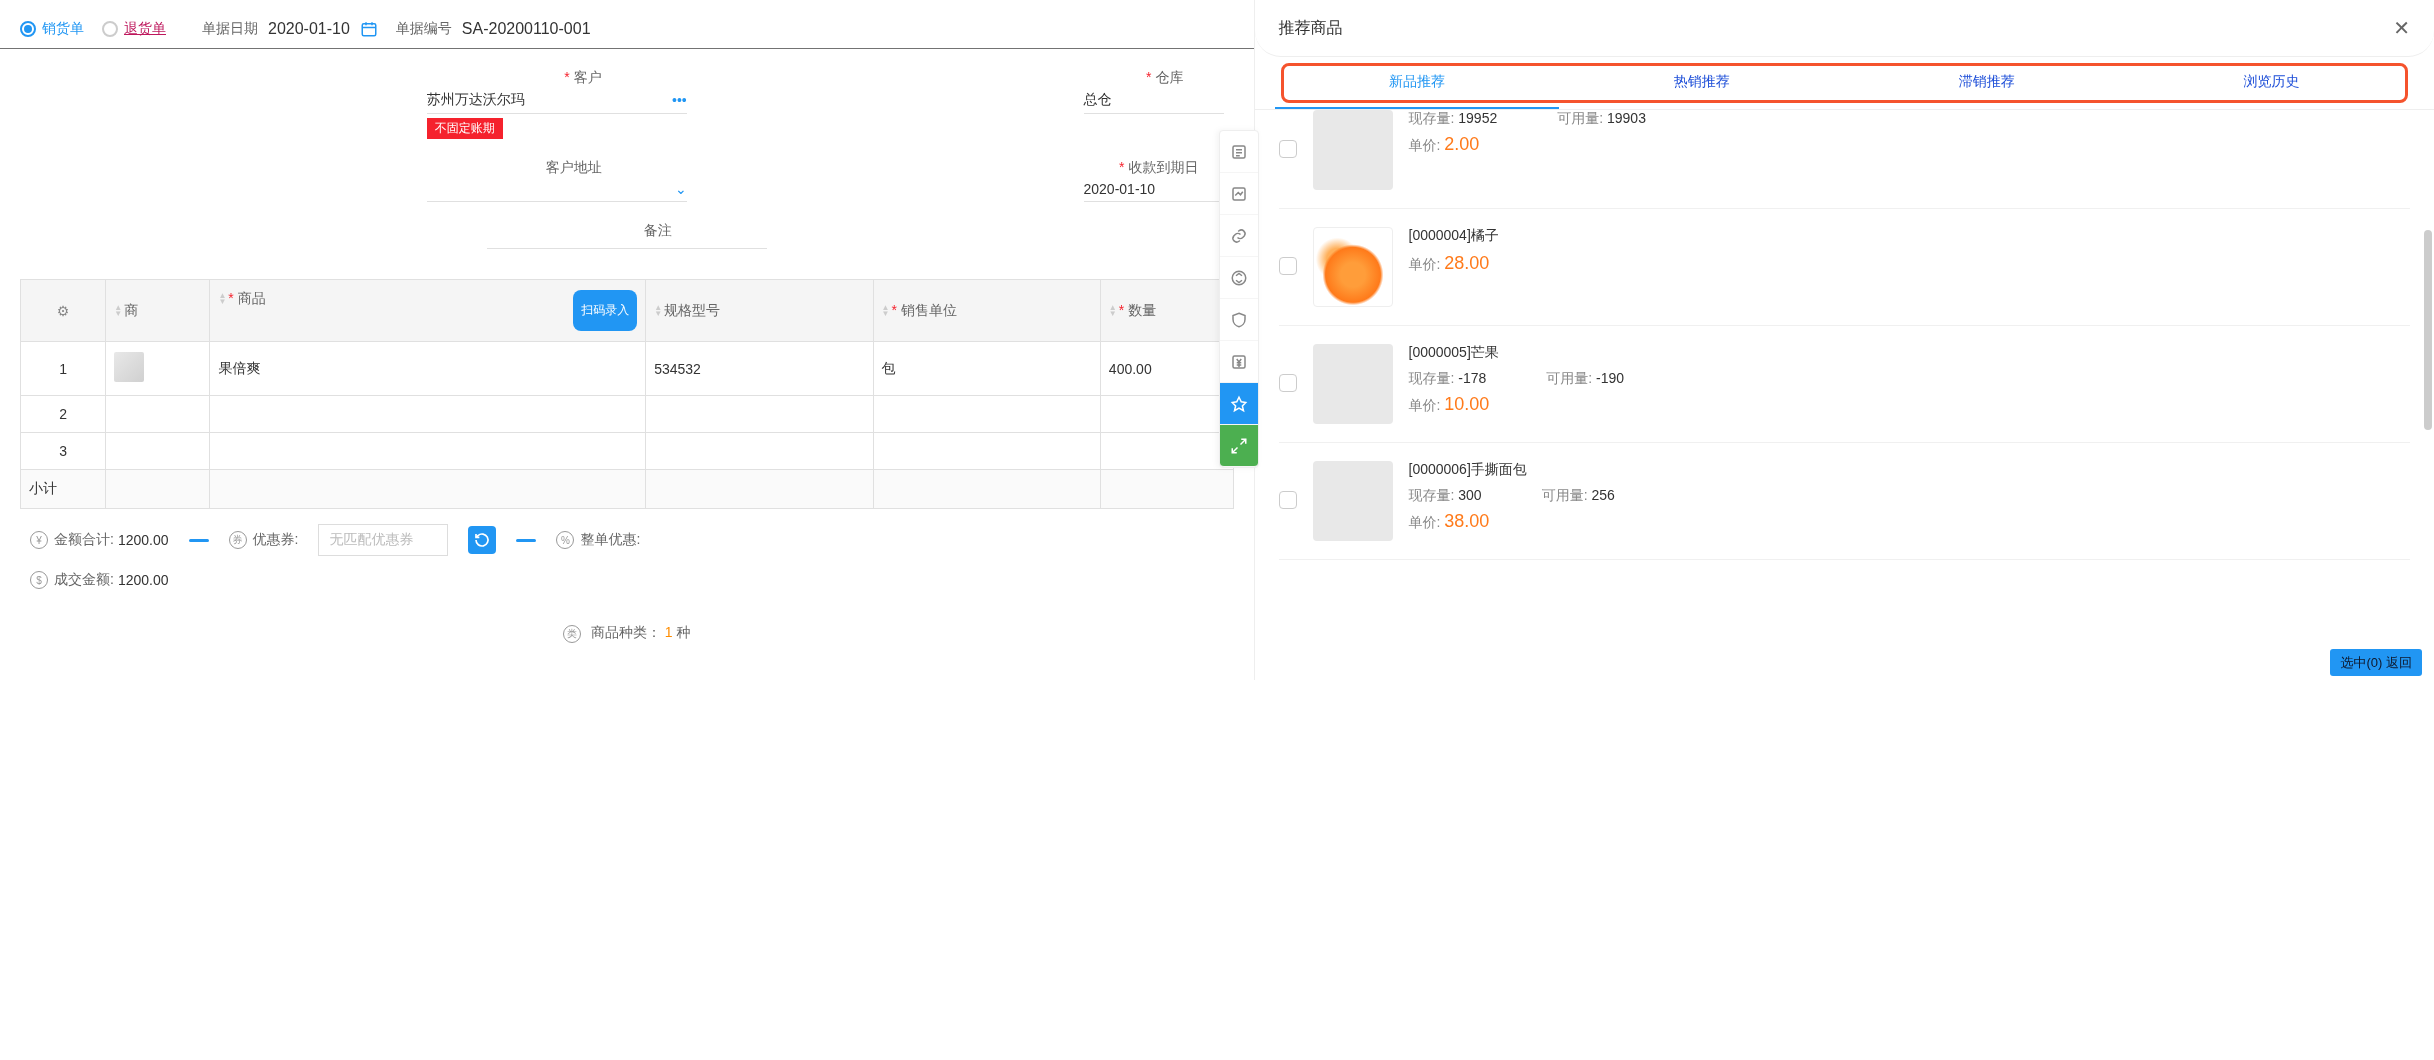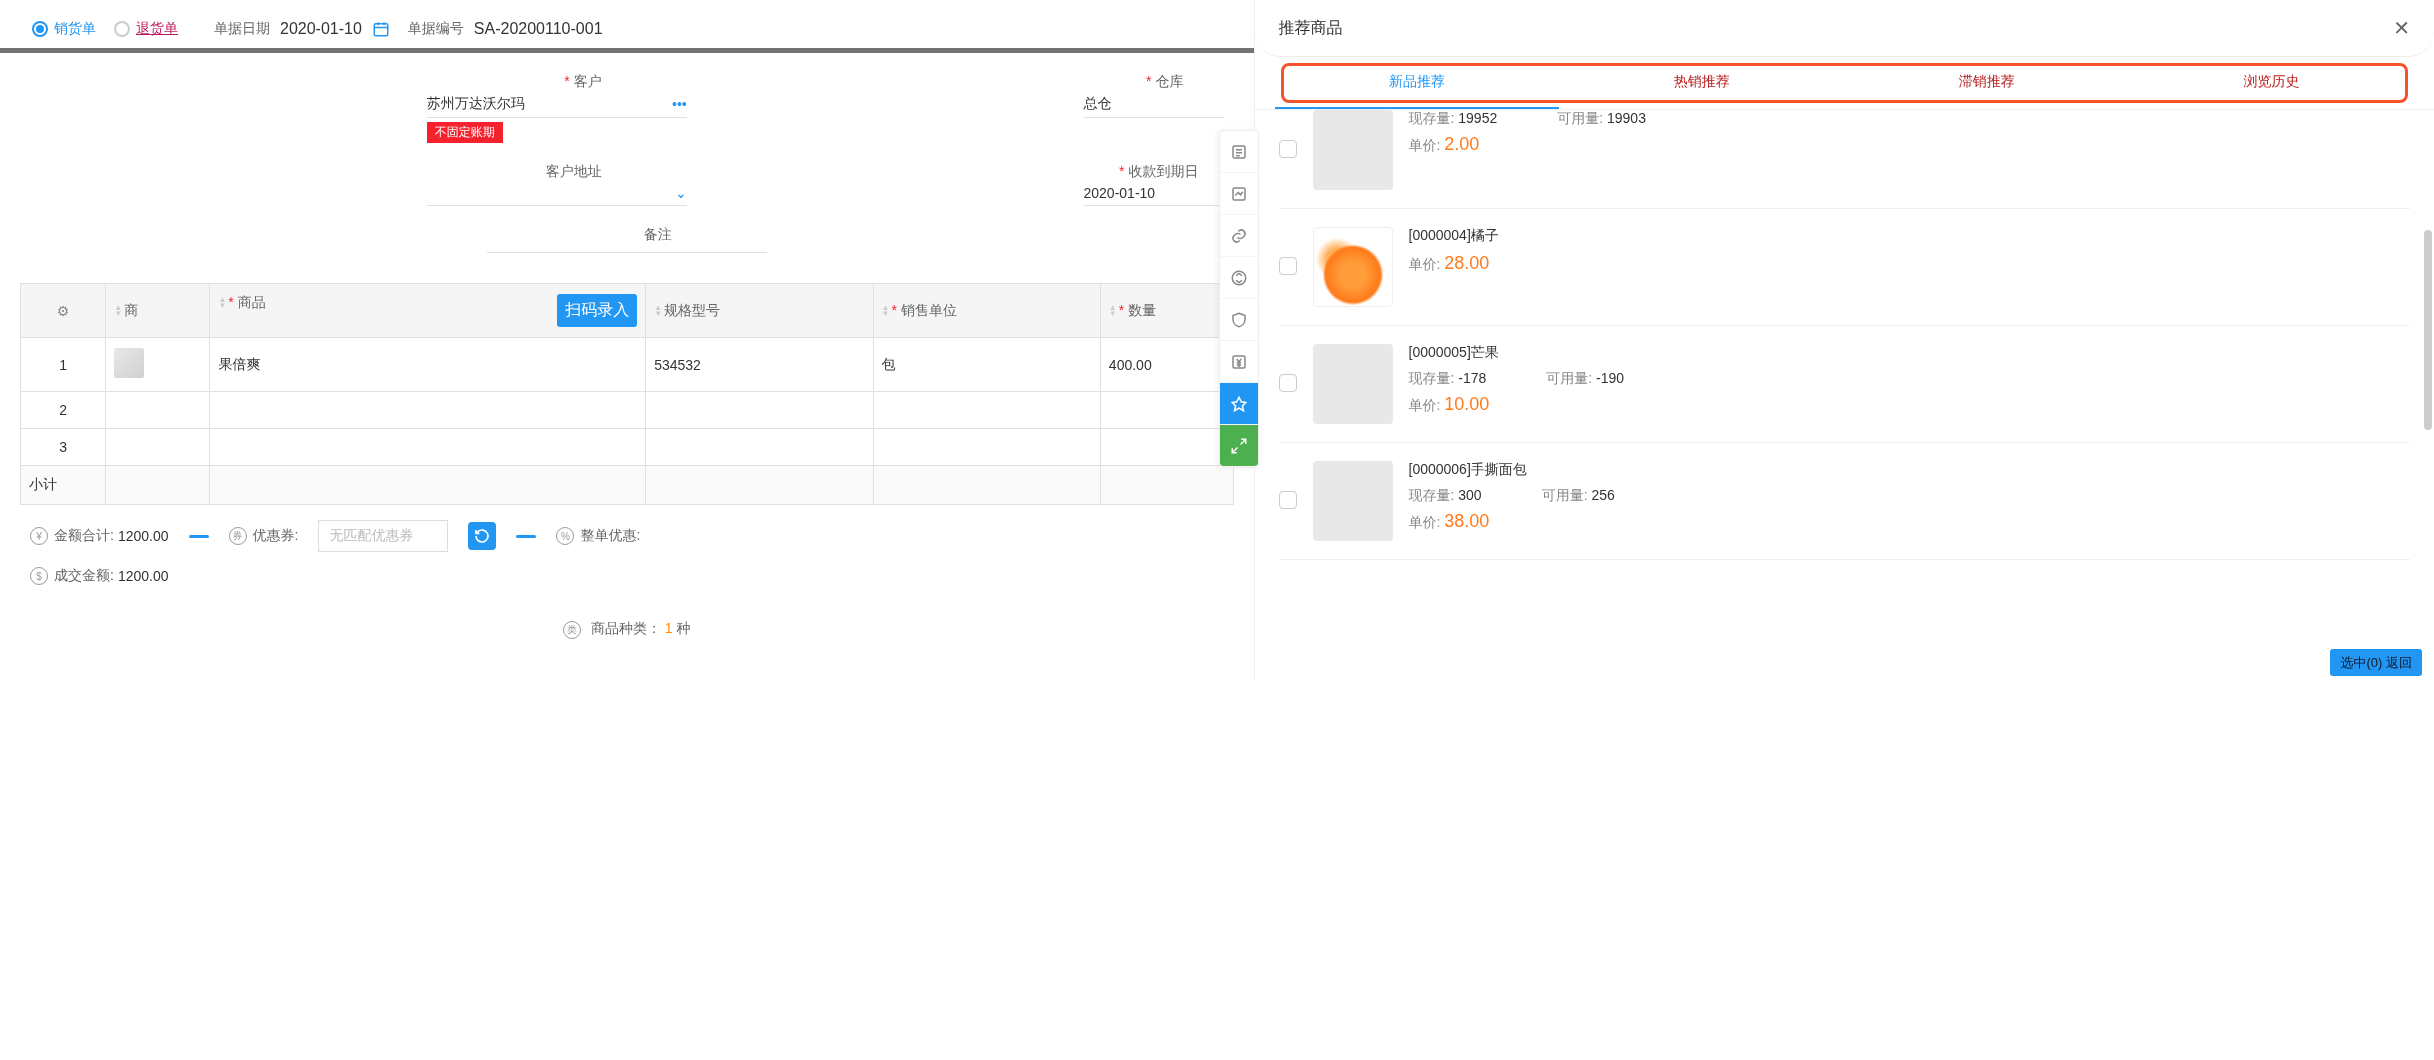--- a/index.html
+++ b/index.html
@@ -2,21 +2,21 @@
 <html><head>
   <meta charset="utf-8">
   <style>
     * { box-sizing: border-box; margin: 0; padding: 0; }
     body { font-family: -apple-system, "PingFang SC", "Microsoft YaHei", sans-serif; font-size: 14px; color: #333; background: #fff; }
     .main { display: flex; width: 100%; height: 680px; }
     .left-panel { width: 51.5%; background: #fff; padding: 10px 0; position: relative; }
     .right-panel { width: 48.5%; background: #fff; border-left: 1px solid #eee; position: relative; }
     
     
-    .order-tabs { display: flex; align-items: center; padding: 10px 32px; border-bottom: 5px solid #737373; }
+    .order-tabs { display: flex; align-items: center; padding: 10px 20px; border-bottom: 1px solid #737373; }
     .tab-radio { display: flex; align-items: center; margin-right: 18px; cursor: pointer; }
     .radio-circle { width: 16px; height: 16px; border: 2px solid #ccc; border-radius: 50%; margin-right: 6px; display: flex; align-items: center; justify-content: center; }
     .radio-circle.active { border-color: #2196F3; }
     .radio-dot { width: 8px; height: 8px; background: #2196F3; border-radius: 50%; }
     .tab-text.active { color: #2196F3; }
     .tab-text.inactive { color: #be185d; text-decoration: underline; }
     .meta-field { display: flex; align-items: flex-start; margin-left: 18px; }
     .meta-label { color: #666; margin-right: 10px; }
     .meta-value { color: #333; font-size: 16px; }
     .cal-icon { color: #2196F3; margin-left: 10px; }
@@ -35,21 +35,21 @@
     
     
     .table-wrap { padding: 0 20px; }
     table { width: 100%; border-collapse: collapse; }
     th { background: #f5f5f5; padding: 10px 8px; text-align: left; font-weight: normal; color: #666; border: 1px solid #e0e0e0; position: relative; }
     th.center { text-align: center; }
     td { padding: 10px 8px; border: 1px solid #e0e0e0; }
     td.center { text-align: center; }
     .gear { color: #888; }
     .sort-arrows { display: inline-flex; flex-direction: column; font-size: 8px; color: #ccc; line-height: 6px; margin-right: 2px; vertical-align: middle; }
-    .scan-btn { background: #2196F3; color: #fff; font-size: 16px; padding: 6px 8px; border-radius: 3px; float: right; }
+    .scan-btn { background: #2196F3; color: #fff; font-size: 12px; padding: 12px 8px; border-radius: 8px; float: right; }
     .subtotal-row td { background: #fafafa; }
     .thumb { width: 30px; height: 30px; background: linear-gradient(135deg,#e8e8e8,#d0d0d0); display: inline-block; border-radius: 2px; }
     
     
     .summary { padding: 15px 30px; display: flex; align-items: center; flex-wrap: wrap; gap: 20px; }
     .sum-item { display: flex; align-items: center; color: #666; }
     .sum-item .val { color: #333; margin-left: 4px; }
     .icon-circ { width: 18px; height: 18px; border: 1px solid #999; border-radius: 50%; display: inline-flex; align-items: center; justify-content: center; font-size: 10px; margin-right: 6px; color: #999; }
     .dash { width: 20px; height: 3px; background: #2196F3; border-radius: 2px; }
     .coupon-input { border: 1px solid #ddd; padding: 6px 10px; color: #bbb; width: 130px; }
@@ -64,21 +64,21 @@
     .icon-bar .ib { height: 42px; display: flex; align-items: center; justify-content: center; color: #888; cursor: pointer; border-bottom: 1px solid #f5f5f5; }
     .icon-bar .ib.hl-blue { background: #2196F3; color: #fff; }
     .icon-bar .ib.hl-green { background: #4CAF50; color: #fff; border-radius: 0 0 4px 4px; }
     
     
     .rp-header { display: flex; align-items: center; justify-content: space-between; padding: 16px 24px; border-bottom: 1px solid #eee; border-radius: 26px; }
     .rp-title { font-size: 16px; color: #333; }
     .close-x { font-size: 20px; color: #666; cursor: pointer; }
     .rp-tabs { display: flex; border-bottom: 1px solid #eee; padding: 0 20px; position: relative; }
     .rp-tabs .highlight-box { position: absolute; top: 6px; left: 26px; right: 26px; bottom: 6px; border: 3px solid #f5532d; border-radius: 8px; pointer-events: none; }
-    .rp-tab { flex: 1; text-align: center; padding: 16px 0; color: #b91c1c; cursor: pointer; }
+    .rp-tab { flex: 1; text-align: center; padding: 16px 0; color: #1d4ed8; cursor: pointer; }
     .rp-tab.active { color: #2196F3; border-bottom: 2px solid #2196F3; }
     .prod-list { padding: 0 24px; overflow-y: auto; height: 480px; position: relative; }
     .prod-row { display: flex; align-items: flex-start; padding: 18px 0; border-bottom: 1px solid #f0f0f0; gap: 16px; }
     .chk { width: 18px; height: 18px; border: 1px solid #ccc; border-radius: 4px; margin-top: 30px; flex-shrink: 0; }
     .prod-img { width: 80px; height: 80px; background: #e8e8e8; border-radius: 4px; flex-shrink: 0; position: relative; overflow: hidden; }
     .prod-img.orange { background: radial-gradient(circle at 50% 60%, #ff9d3a 20%, #ff7a1a 45%, transparent 50%), radial-gradient(circle at 30% 40%, #ffb05a 15%, transparent 30%), #fff; border: 1px solid #eee; }
     .prod-info { flex: 1; }
     .prod-name { margin-bottom: 8px; color: #333; }
     .prod-meta { display: flex; gap: 60px; color: #888; font-size: 14px; }
     .prod-meta .mv { color: #333; }

